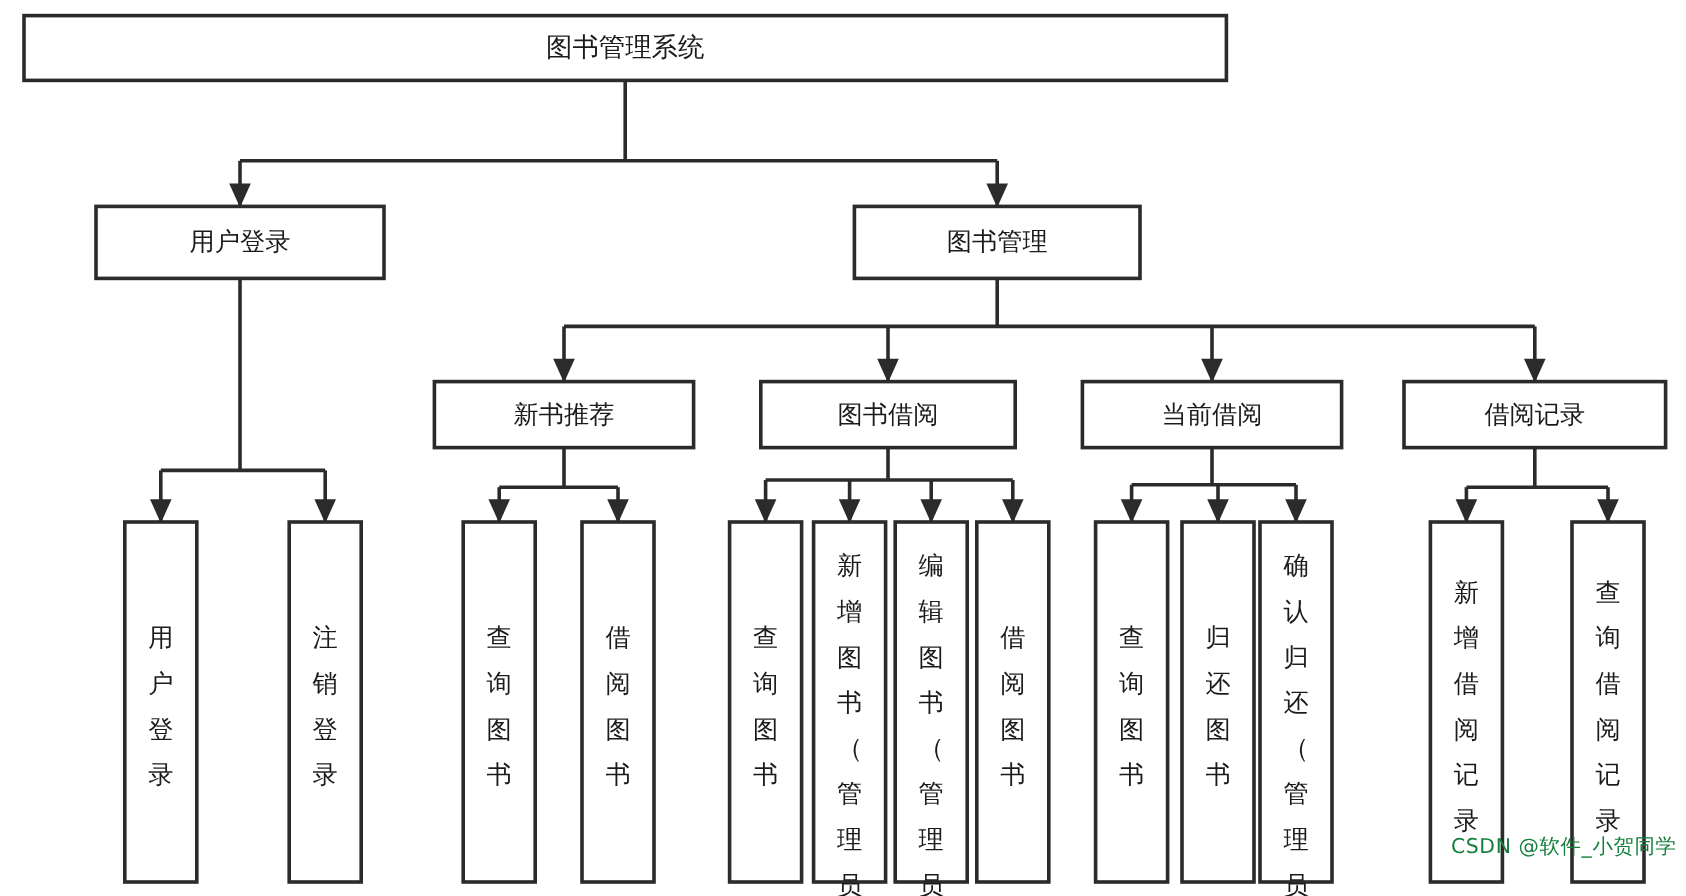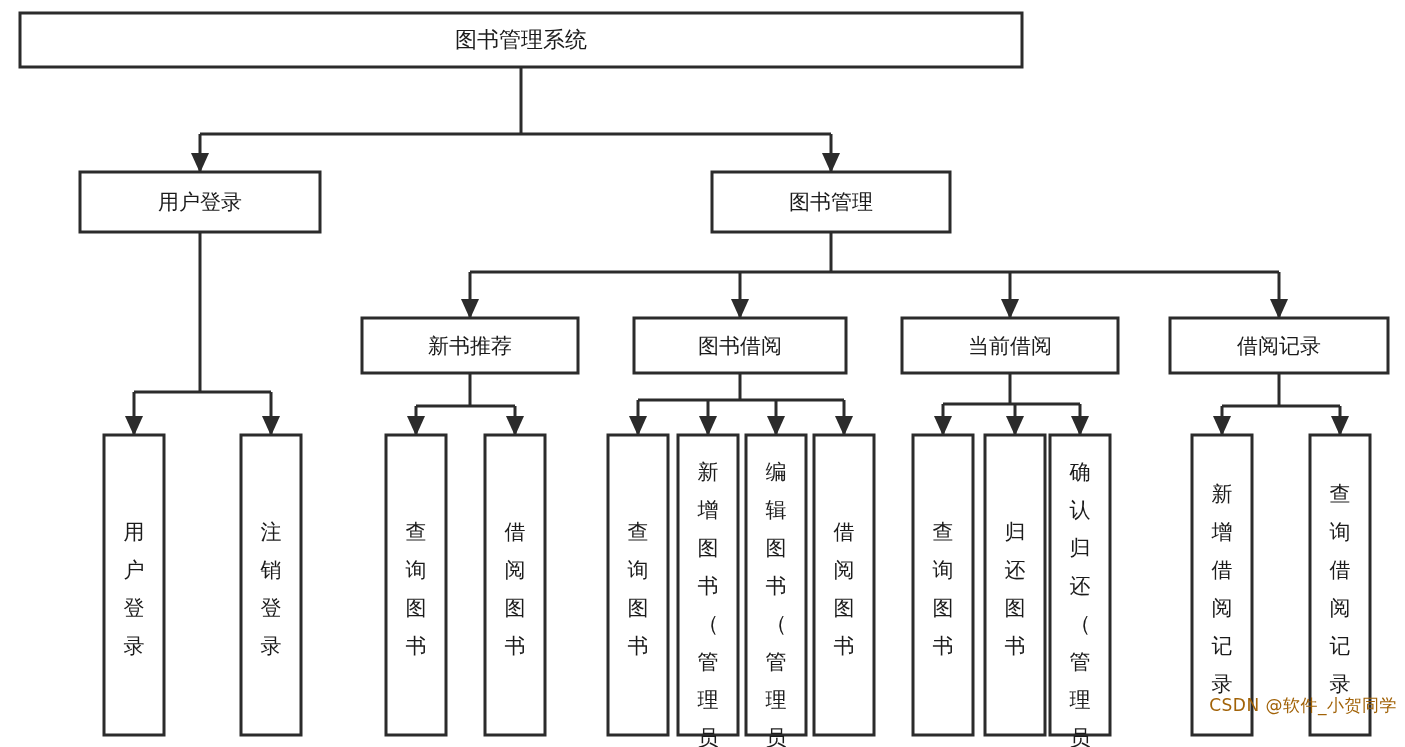--- a/index.html
+++ b/index.html
@@ -56,21 +56,21 @@
     font-size: 21px;
     fill: #1b1b1b;
     text-anchor: middle;
   }
   .watermark {
     position: absolute;
     right: 8px;
     bottom: 6px;
     font-family: "DejaVu Sans", "Liberation Sans", sans-serif;
     font-size: 17px;
-    color: #a16207;
+    color: #15803d;
     letter-spacing: 0.5px;
     white-space: nowrap;
     user-select: none;
   }
 </style>
 </head>
 <body>
 
 <div id="diagram-root">
   <svg id="tree" viewBox="0 0 1405 747" xmlns="http://www.w3.org/2000/svg">

